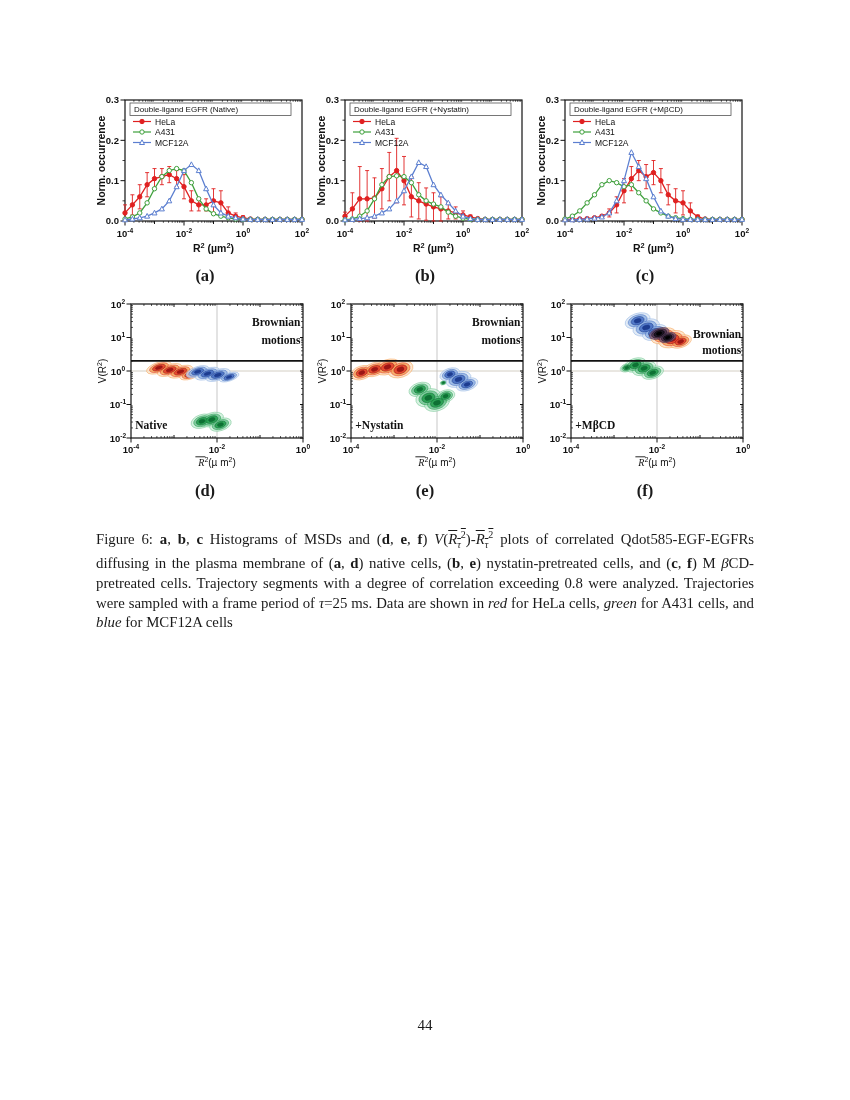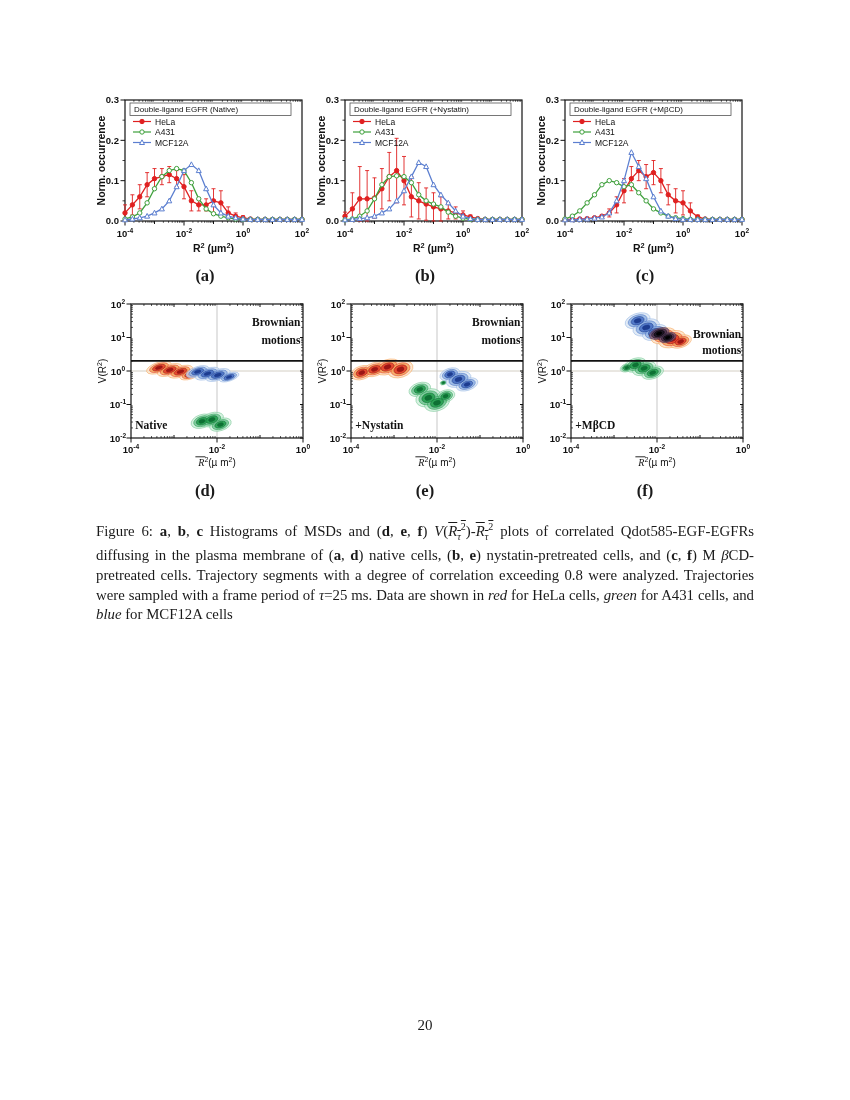--- a/index.html
+++ b/index.html
@@ -4,21 +4,21 @@
 <style>
   html,body{margin:0;padding:0;background:#e8e8e8;}
   .page{width:850px;height:1100px;background:#ffffff;position:relative;margin:0 auto;
         font-family:"Liberation Serif", serif;color:#1a1a1a;overflow:hidden;}
   .figure{padding-top:93px;}
   .prow{display:flex;width:660px;margin:0 auto;}
   .prow2{margin-top:10px;}
   .panel{width:220px;text-align:center;}
   .panel svg{display:block;}
   .letter{font-weight:bold;font-size:16.5px;margin-top:1px;height:22px;}
-  .caption{width:658px;margin:14px auto 0;font-size:14.8px;line-height:19.6px;
+  .caption{width:658px;margin:22px auto 0;font-size:14.8px;line-height:19.6px;
            text-align:justify;}
   .caption .b{font-weight:bold;}
   .caption .i{font-style:italic;}
   .caption .ol{text-decoration:overline;}
   .caption sub{font-size:10px;}
   .caption sup{font-size:10px;}
   .pagenum{position:absolute;bottom:66px;left:0;width:100%;text-align:center;
            font-size:15px;}
 </style>
 </head>
@@ -1519,14 +1519,14 @@
               <text x="11" y="73" text-anchor="middle" font-size="10" font-family="&quot;Liberation Sans&quot;, sans-serif" fill="#111" font-weight="normal" transform="rotate(-90 11 73)"><tspan>V(R</tspan><tspan dy="-4.2" font-size="7">2</tspan><tspan dy="4.2">)</tspan></text>
             </g>
           </svg>
         <div class="letter">(f)</div>
       </div>
     </div>
   </div>
 
   <p class="caption"><span>Figure 6: </span><span class="b">a</span><span>, </span><span class="b">b</span><span>, </span><span class="b">c</span><span> Histograms of MSDs and (</span><span class="b">d</span><span>, </span><span class="b">e</span><span>, </span><span class="b">f</span><span>) </span><span class="i">V</span><span>(</span><span class="ol"><span class="i">R</span><sub class="i">τ</sub><sup>2</sup></span><span>)-</span><span class="ol"><span class="i">R</span><sub class="i">τ</sub><sup>2</sup></span><span> plots of correlated Qdot585-EGF-EGFRs diffusing in the plasma membrane of (</span><span class="b">a</span><span>, </span><span class="b">d</span><span>) native cells, (</span><span class="b">b</span><span>, </span><span class="b">e</span><span>) nystatin-pretreated cells, and (</span><span class="b">c</span><span>, </span><span class="b">f</span><span>) M </span><span class="i">β</span><span>CD-pretreated cells. Trajectory segments with a degree of correlation exceeding 0.8 were analyzed. Trajectories were sampled with a frame period of </span><span class="i">τ</span><span>=25 ms. Data are shown in </span><span class="i">red</span><span> for HeLa cells, </span><span class="i">green</span><span> for A431 cells, and </span><span class="i">blue</span><span> for MCF12A cells</span></p>
 
-  <div class="pagenum">20</div>
+  <div class="pagenum">44</div>
 </div>
 
 </body></html>

